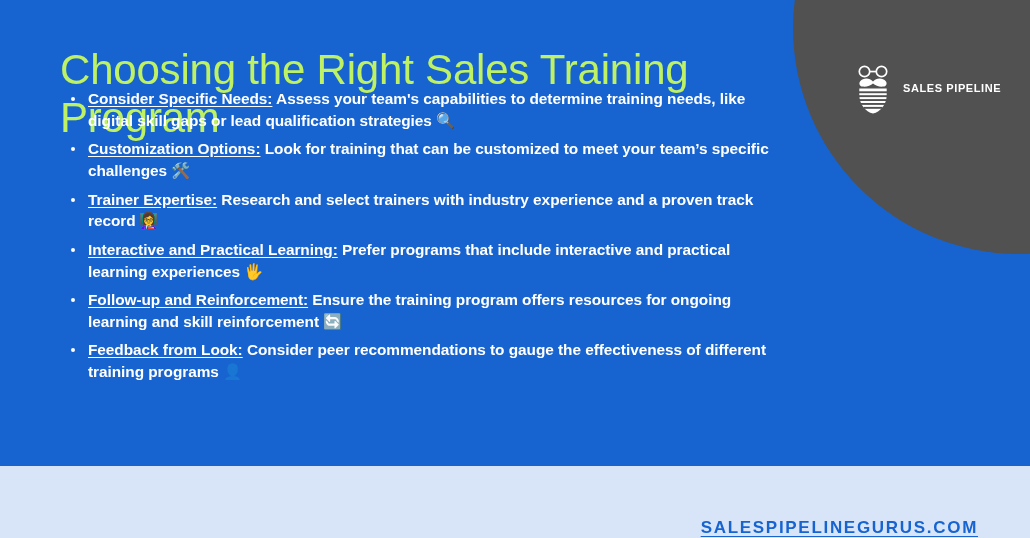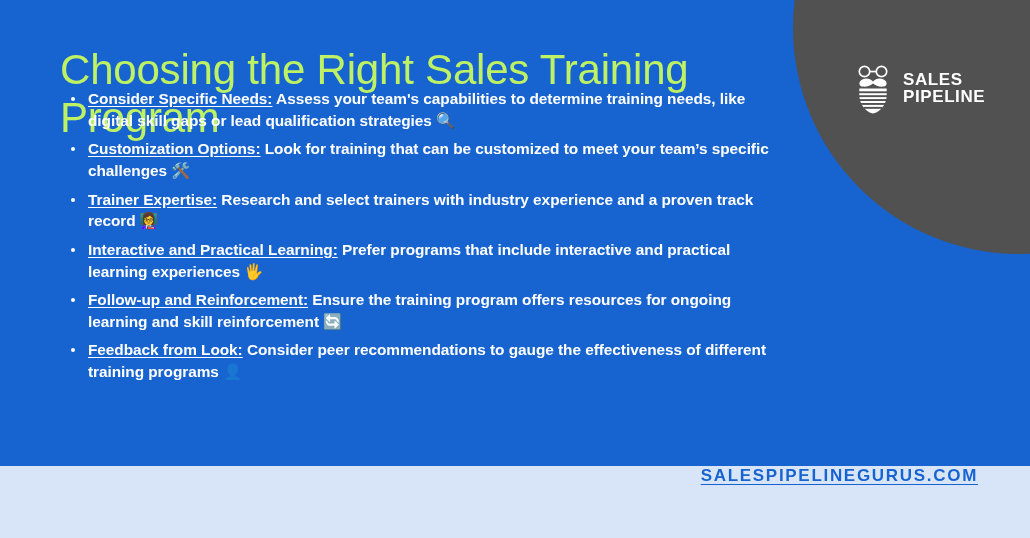--- a/index.html
+++ b/index.html
@@ -42,21 +42,21 @@
     flex: 0 0 auto;
     display: block;
   }
   #logo .wordmark {
     display: flex;
     flex-direction: column;
     line-height: 1;
     color: #ffffff;
   }
   #logo .wm-top {
-    font-size: 17px;
+    font-size: 11px;
     font-weight: bold;
     letter-spacing: 0.6px;
     margin-bottom: 2px;
   }
   #logo .wm-bottom {
     font-size: 25px;
     font-weight: bold;
     letter-spacing: 1.2px;
   }
   
@@ -111,21 +111,21 @@
   }
   
   #footer {
     position: absolute;
     left: 0;
     right: 0;
     top: 466px;
     height: 72px;
     background: #d8e5f8;
     display: flex;
-    align-items: flex-start;
+    align-items: flex-end;
     justify-content: flex-end;
   }
   #footer-url {
     margin-right: 52px;
     color: #1764d1;
     font-size: 17px;
     font-weight: bold;
     letter-spacing: 1.7px;
     text-decoration: underline;
     text-underline-offset: 3px;

